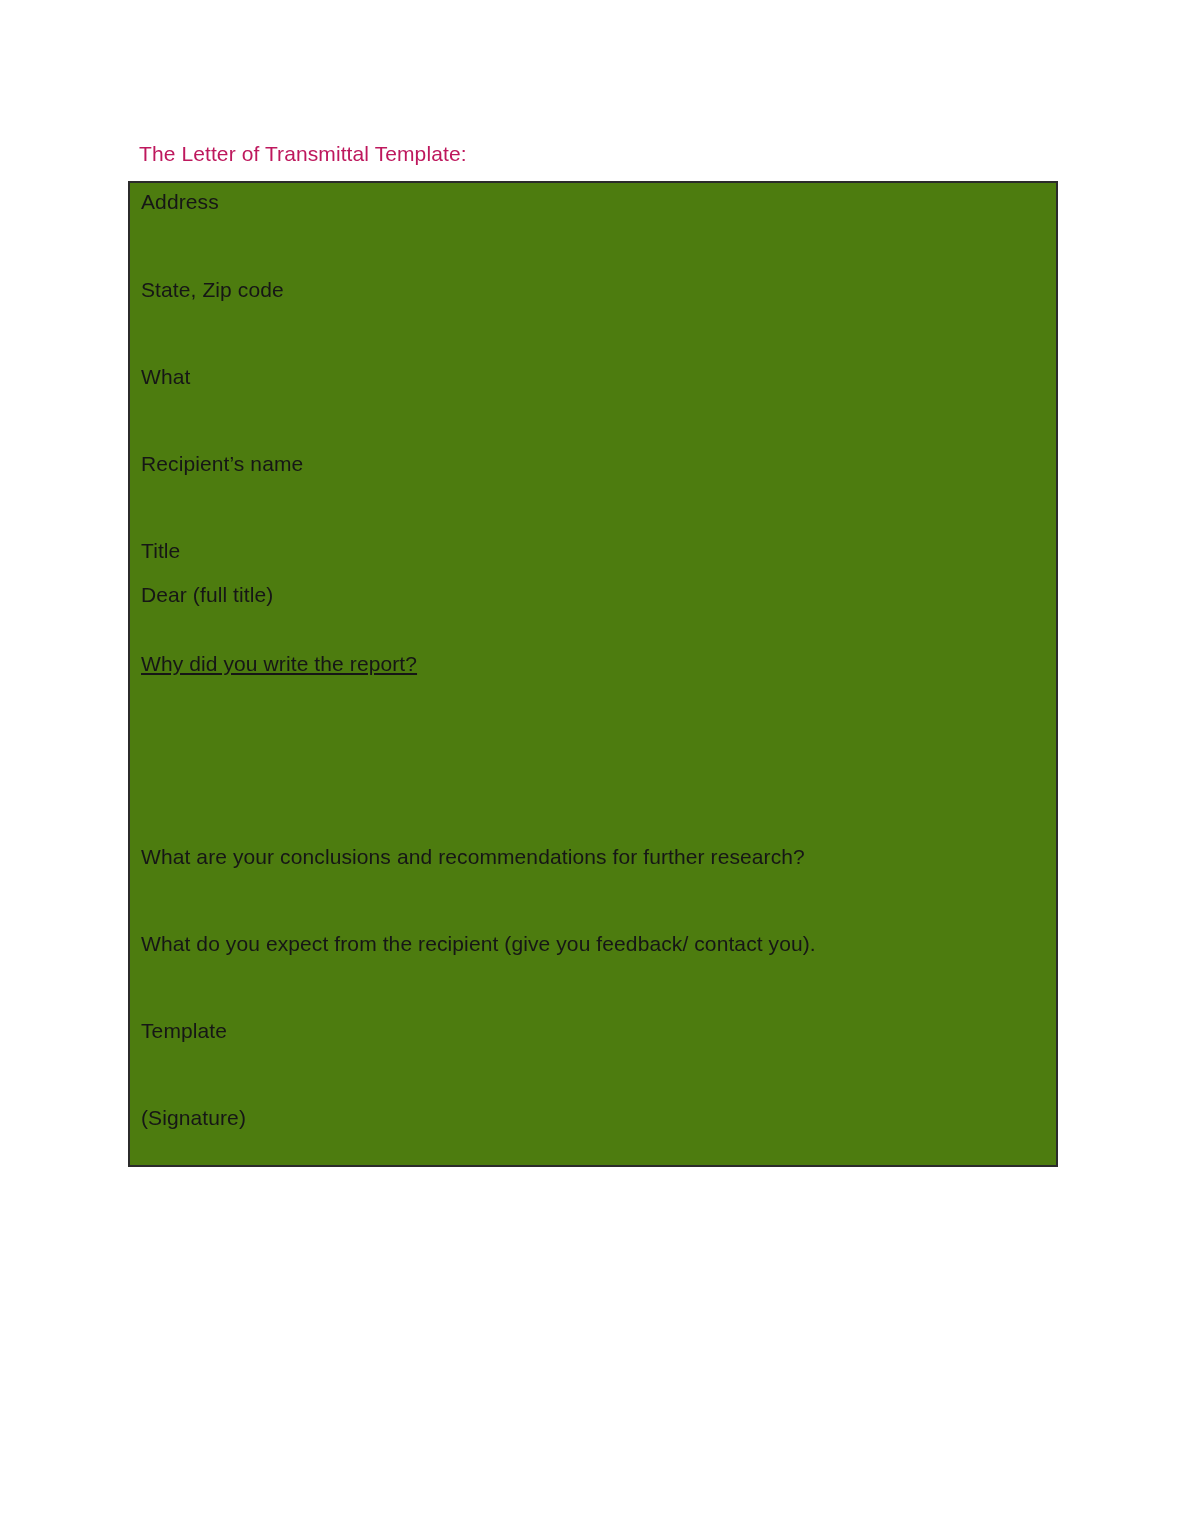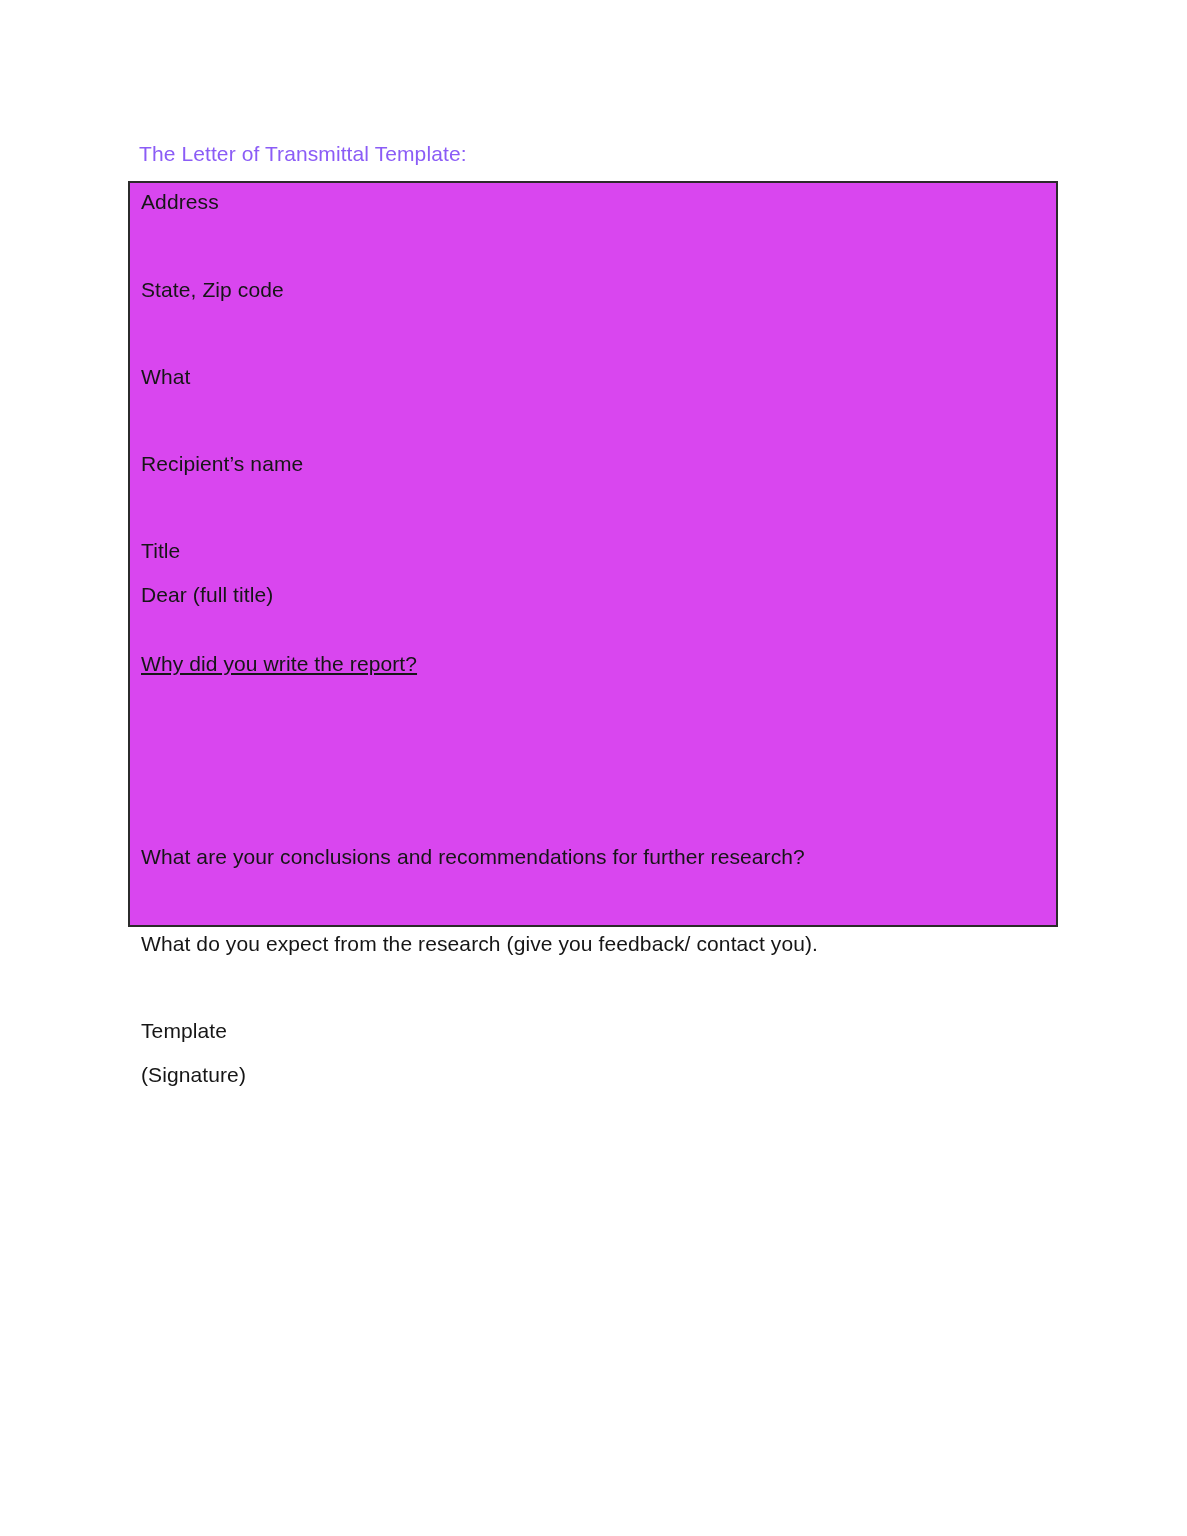--- a/index.html
+++ b/index.html
@@ -19,33 +19,33 @@
     position: absolute;
     inset: 0;
     background: #ffffff;
   }
   .doc-heading {
     position: absolute;
     left: 139px;
     top: 140px;
     font-size: 21px;
     line-height: 28px;
-    color: #8b5cf6;
+    color: #be185d;
     white-space: nowrap;
     letter-spacing: 0.1px;
   }
   .template-box {
     position: absolute;
     left: 128px;
     top: 181px;
     width: 930px;
-    height: 746px;
+    height: 986px;
     border: 2px solid #2b2b2b;
     box-sizing: border-box;
-    background: #d946ef;
+    background: #4d7c0f;
   }
   .box-inner {
     position: relative;
     width: 100%;
     height: 100%;
   }
   .line {
     position: absolute;
     left: 11px;
     font-size: 21px;
@@ -65,19 +65,19 @@
   <div class="template-box">
     <div class="box-inner" id="box-lines">
         <div class="line" style="top: 6px;">Address</div>
         <div class="line" style="top: 94px; text-align: right;">State, Zip code</div>
         <div class="line" style="top: 181px;">What</div>
         <div class="line" style="top: 268px;">Recipient’s name</div>
         <div class="line" style="top: 355px;">Title</div>
         <div class="line" style="top: 399px;">Dear (full title)</div>
         <div class="line" style="top: 468px; text-decoration: underline;">Why did you write the report?</div>
         <div class="line" style="top: 661px;">What are your conclusions and recommendations for further research?</div>
-        <div class="line" style="top: 748px;">What do you expect from the research (give you feedback/ contact you).</div>
+        <div class="line" style="top: 748px;">What do you expect from the recipient (give you feedback/ contact you).</div>
         <div class="line" style="top: 835px;">Template</div>
-        <div class="line" style="top: 879px;">(Signature)</div>
+        <div class="line" style="top: 922px;">(Signature)</div>
       </div>
   </div>
 
 </div>
 
 </body></html>

